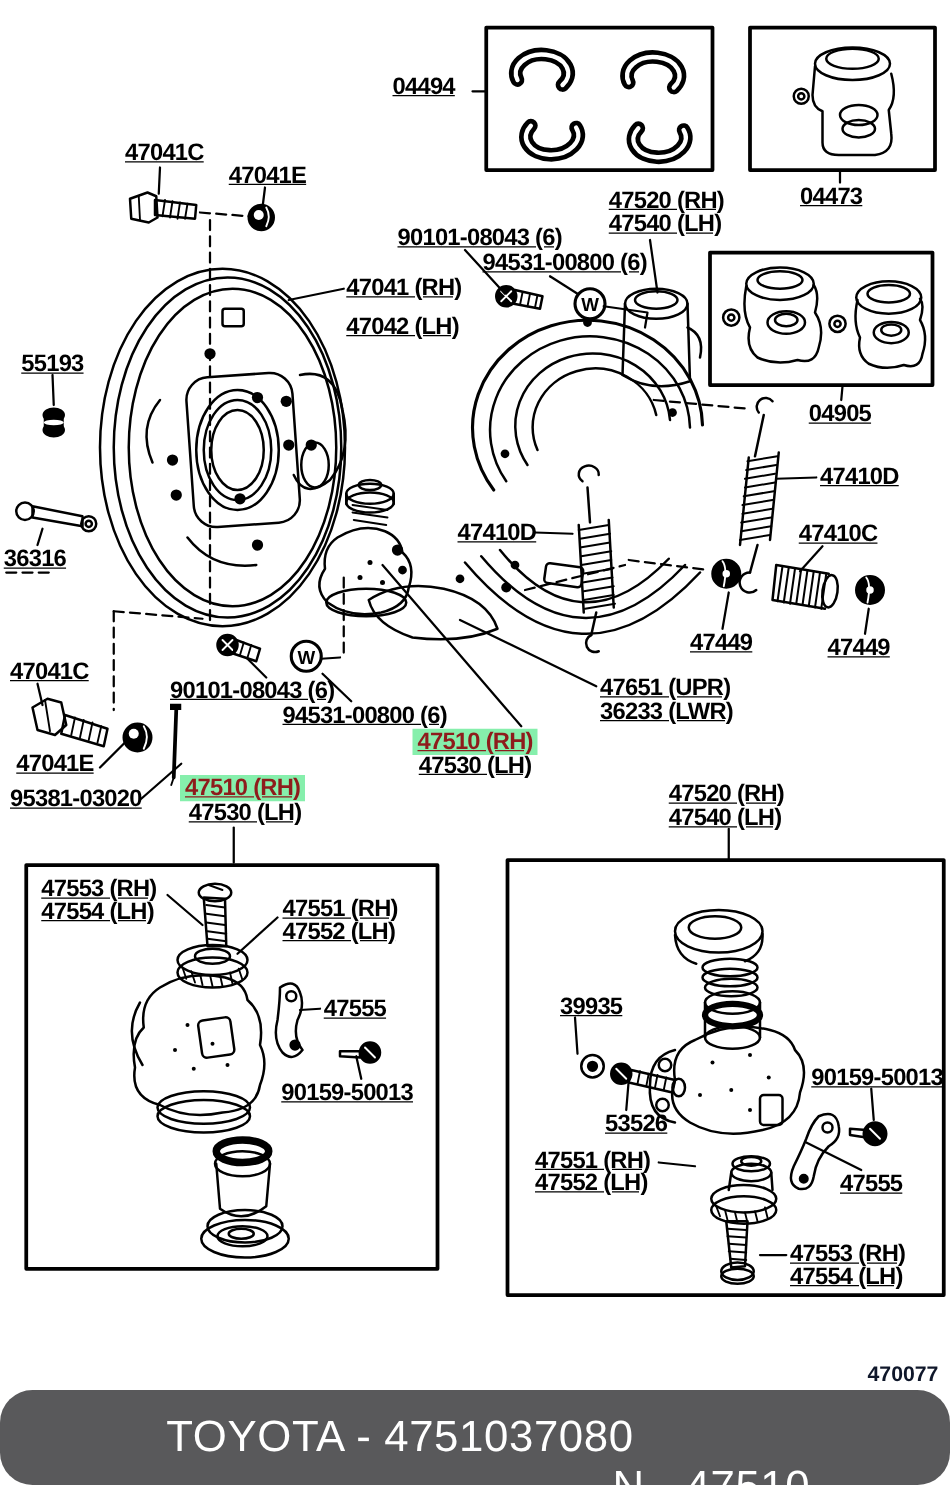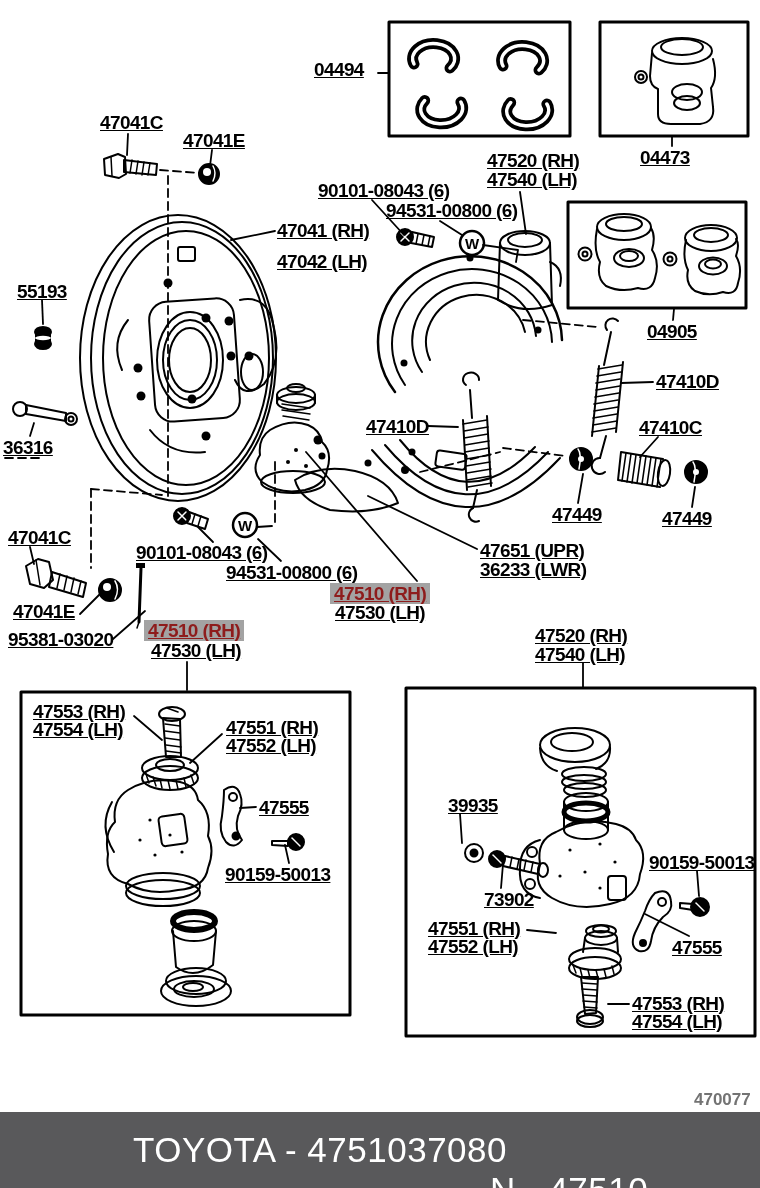--- a/index.html
+++ b/index.html
@@ -1,23 +1,23 @@
 <!DOCTYPE html>
 <html><head>
 <meta charset="utf-8">
 <style>
   html,body{margin:0;padding:0;background:#fff;}
   .page{position:relative;width:760px;height:1188px;background:#ffffff;overflow:hidden;
         font-family:"Liberation Sans",sans-serif;}
   .art{position:absolute;left:0;top:0;}
   .lbl{position:absolute;font:700 19px/19px "Liberation Sans",sans-serif;
        letter-spacing:-0.6px;color:#000;white-space:nowrap;text-decoration:underline;}
-  .lbl.hl{background:#a3a3a3;color:#8e1c1c;padding:1px 4px;margin:-1px -4px;}
-  .figcode{position:absolute;font:700 17px/17px "Liberation Sans",sans-serif;color:#737373;}
-  .footer{position:absolute;left:0;top:1112px;width:760px;height:76px;background:#59595b;}
+  .lbl.hl{background:#86efac;color:#8e1c1c;padding:1px 4px;margin:-1px -4px;}
+  .figcode{position:absolute;font:700 17px/17px "Liberation Sans",sans-serif;color:#0f172a;}
+  .footer{position:absolute;left:0;top:1112px;width:760px;height:76px;background:#59595b;border-radius:26px;}
   .footer span{position:absolute;top:0;line-height:76px;color:#fff;
        font:400 35px/76px "Liberation Sans",sans-serif;letter-spacing:0.5px;}
   .f-left{left:133px;}
   .f-right{left:490px;margin-top:40px;}
 </style>
 </head>
 <body>
 
 <div class="page">
 
@@ -399,21 +399,21 @@
 <div class="lbl" style="left:151px;top:641px">47530 (LH)</div>
 <div class="lbl" style="left:535px;top:626px">47520 (RH)</div>
 <div class="lbl" style="left:535px;top:645px">47540 (LH)</div>
 <div class="lbl" style="left:33px;top:702px">47553 (RH)</div>
 <div class="lbl" style="left:33px;top:720px">47554 (LH)</div>
 <div class="lbl" style="left:226px;top:718px">47551 (RH)</div>
 <div class="lbl" style="left:226px;top:736px">47552 (LH)</div>
 <div class="lbl" style="left:259px;top:798px">47555</div>
 <div class="lbl" style="left:225px;top:865px">90159-50013</div>
 <div class="lbl" style="left:448px;top:796px">39935</div>
-<div class="lbl" style="left:484px;top:890px">73902</div>
+<div class="lbl" style="left:484px;top:890px">53526</div>
 <div class="lbl" style="left:649px;top:853px">90159-50013</div>
 <div class="lbl" style="left:428px;top:919px">47551 (RH)</div>
 <div class="lbl" style="left:428px;top:937px">47552 (LH)</div>
 <div class="lbl" style="left:672px;top:938px">47555</div>
 <div class="lbl" style="left:632px;top:994px">47553 (RH)</div>
 <div class="lbl" style="left:632px;top:1012px">47554 (LH)</div>
 
 <div class="figcode" style="left:694px;top:1091px">470077</div>
 
 <div class="footer">

